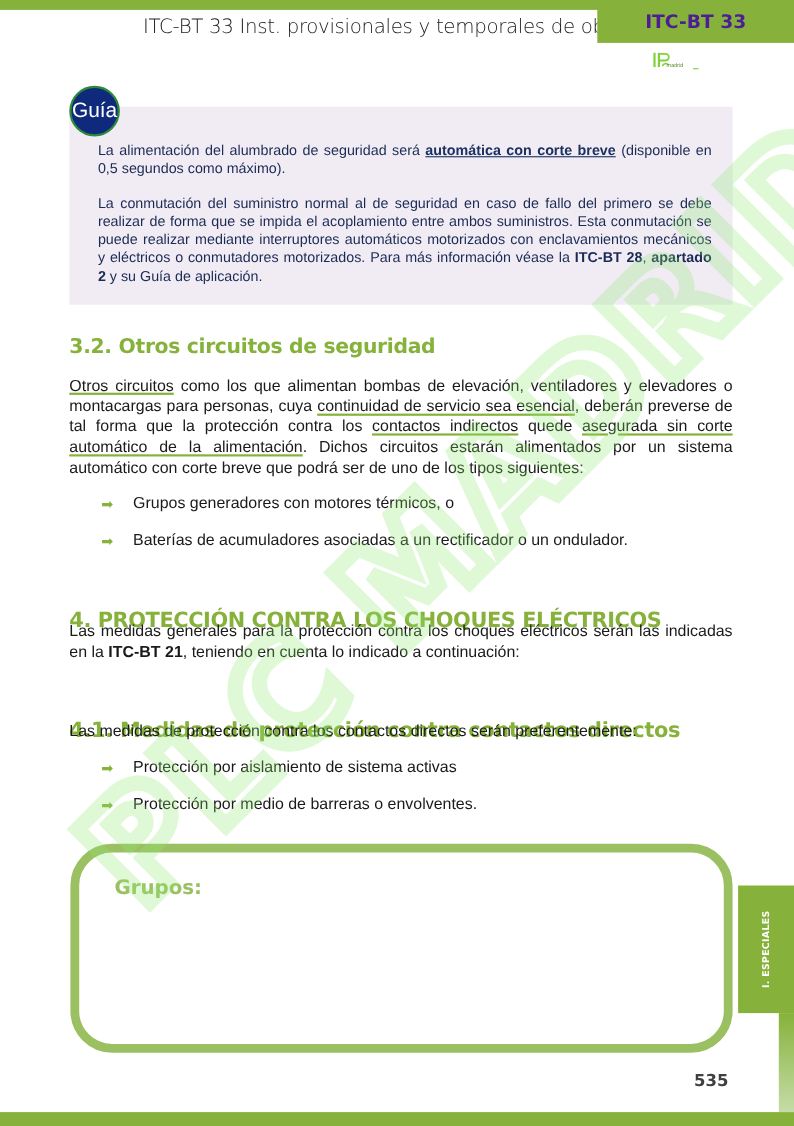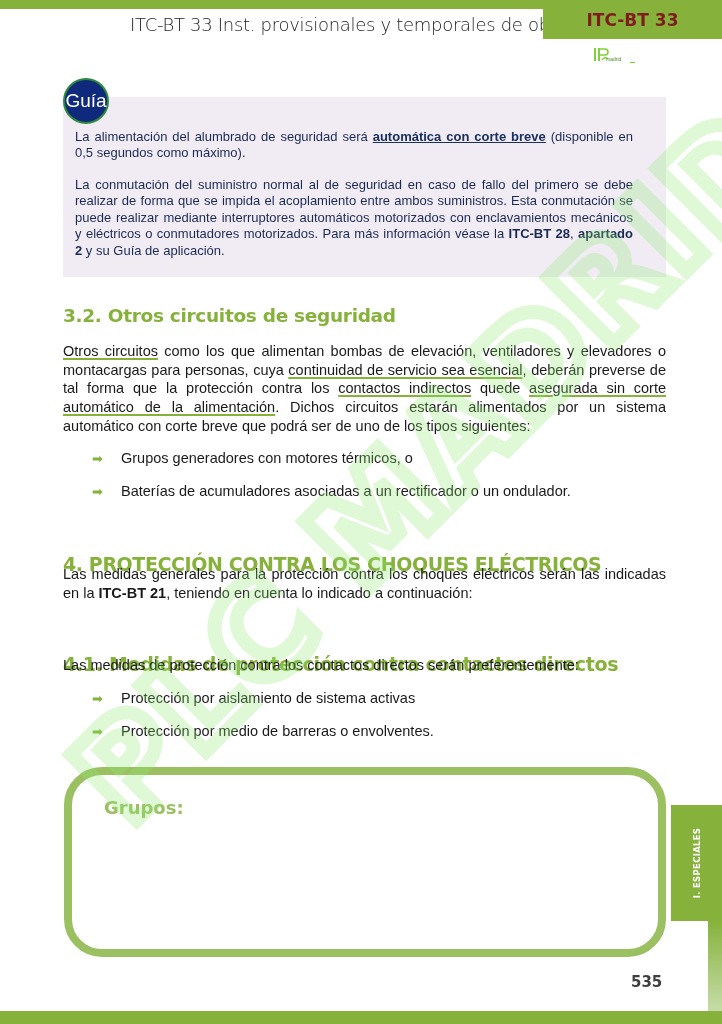--- a/index.html
+++ b/index.html
@@ -1,23 +1,23 @@
 <!DOCTYPE html>
 <html><head>
 <meta charset="utf-8">
 <style>
   html, body { margin:0; padding:0; }
   body { width:722px; height:1024px; position:relative; background:#ffffff; overflow:hidden; font-family:"Liberation Sans", sans-serif; color:#1a1a1a; }
   .top-strip { position:absolute; left:0; top:0; width:722px; height:9px; background:#86b23b; }
   .header-title { position:absolute; left:130px; top:14px; font-size:18px; color:#222; font-family:"DejaVu Sans", sans-serif; letter-spacing:-0.3px; font-weight:300; }
-  .header-badge { position:absolute; left:543px; top:0; width:179px; height:39px; background:#86b23b; color:#7f1d1d; font-family:"DejaVu Sans", sans-serif; font-weight:bold; font-size:17px; display:flex; align-items:center; justify-content:center; padding-top:0; box-sizing:border-box; }
+  .header-badge { position:absolute; left:543px; top:0; width:179px; height:39px; background:#86b23b; color:#4c1d95; font-family:"DejaVu Sans", sans-serif; font-weight:bold; font-size:17px; display:flex; align-items:center; justify-content:center; padding-top:0; box-sizing:border-box; }
   .logo { position:absolute; left:592px; top:46px; width:46px; height:20px; }
   .guide-box { position:absolute; left:63px; top:97px; width:603px; height:180px; background:#f1ecf4; }
   .guide-badge { position:absolute; left:63px; top:78px; width:46px; height:46px; border-radius:50%; background:#0f2a7c; border:2px solid #2d8a3a; box-sizing:border-box; color:#fff; font-size:19px; display:flex; align-items:center; justify-content:center; }
-  .guide-text { position:absolute; left:75px; width:558px; font-size:13px; line-height:16.4px; color:#1a2a55; text-align:justify; }
+  .guide-text { position:absolute; left:89px; width:558px; font-size:13px; line-height:16.4px; color:#1a2a55; text-align:justify; }
   .guide-text b { color:#1a2a55; }
   .u-blue { text-decoration:underline; font-weight:bold; color:#1a3060; }
   h2 { position:absolute; margin:0; color:#86b23b; font-family:"DejaVu Sans", sans-serif; font-weight:bold;text-align:center; }
   .h-32 { left:63px; top:305px; font-size:18.5px; letter-spacing:-0.3px; }
   .h-4 { left:63px; top:517px; font-size:19px; letter-spacing:-0.4px;margin-top:36px; }
   .h-41 { left:63px; top:653px; font-size:19px; letter-spacing:-0.3px; }
   .body-text { position:absolute; left:63px; width:603px; font-size:14.5px; line-height:18.7px; text-align:justify; color:#1a1a1a; }
   .u-green { text-decoration:underline; text-decoration-color:#86b23b; text-decoration-thickness:2px; text-underline-offset:2px; }
   .bullet { position:absolute; left:92px; font-size:14.5px; display:flex; align-items:center; }
   .bullet .arrow { color:#86b23b; font-size:13px; width:29px; }

